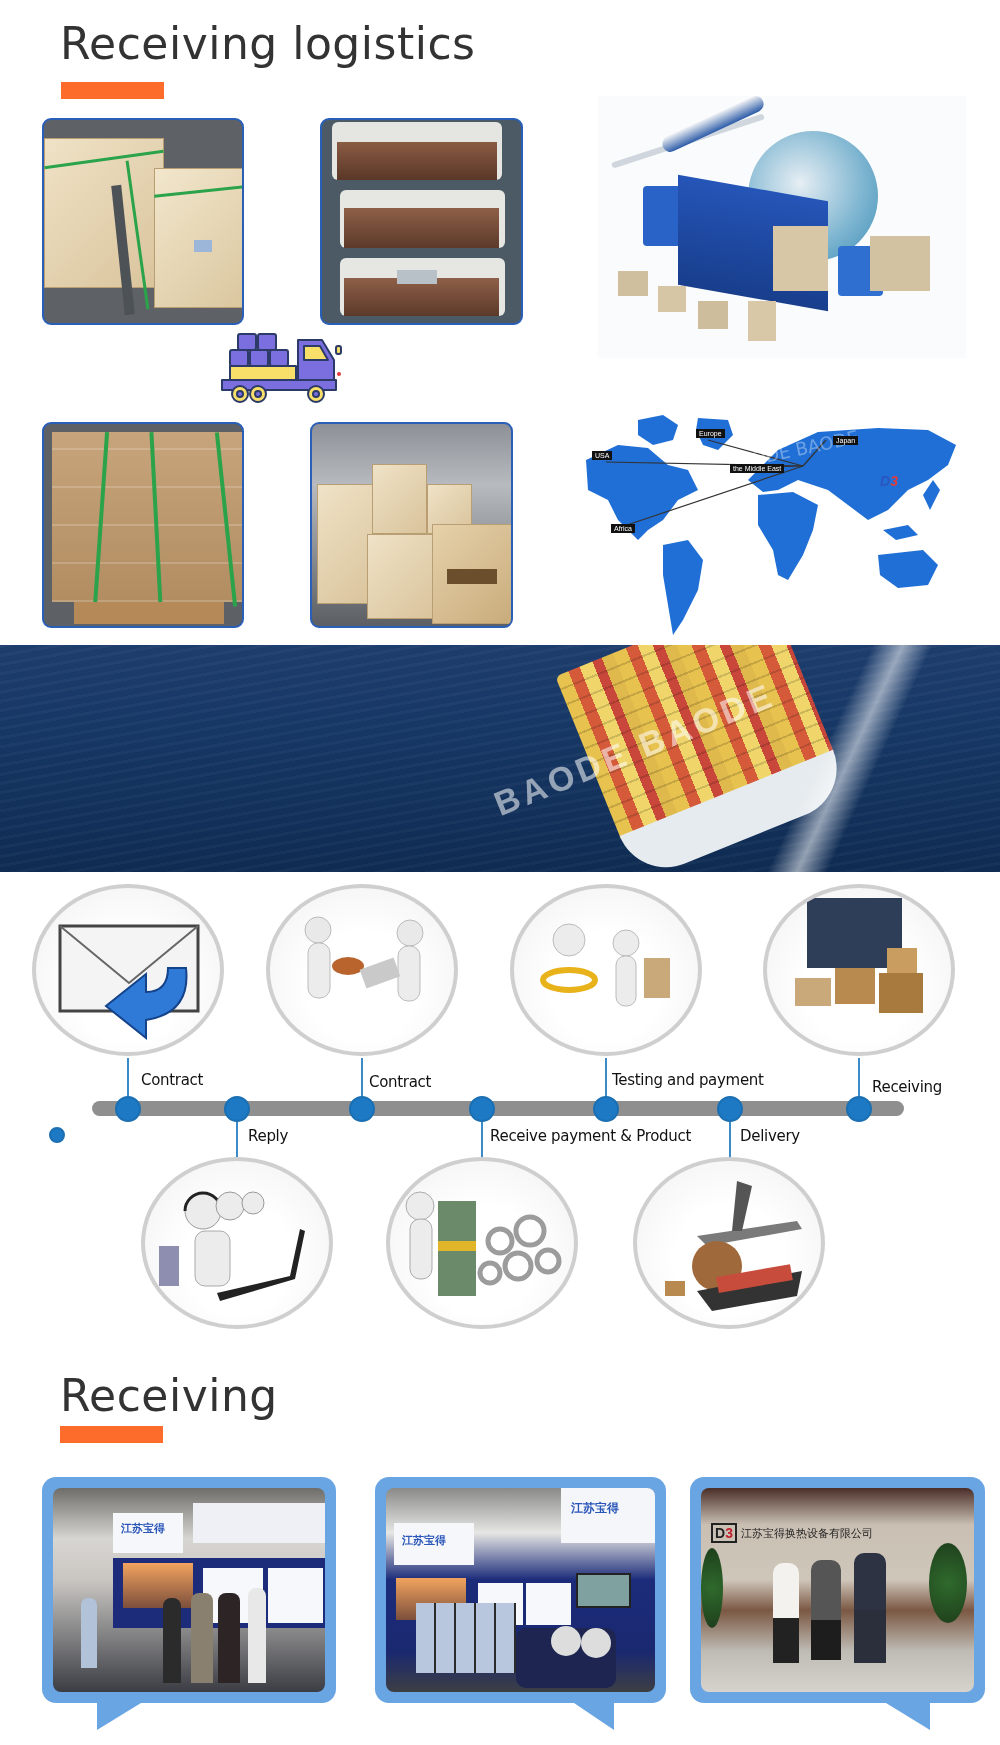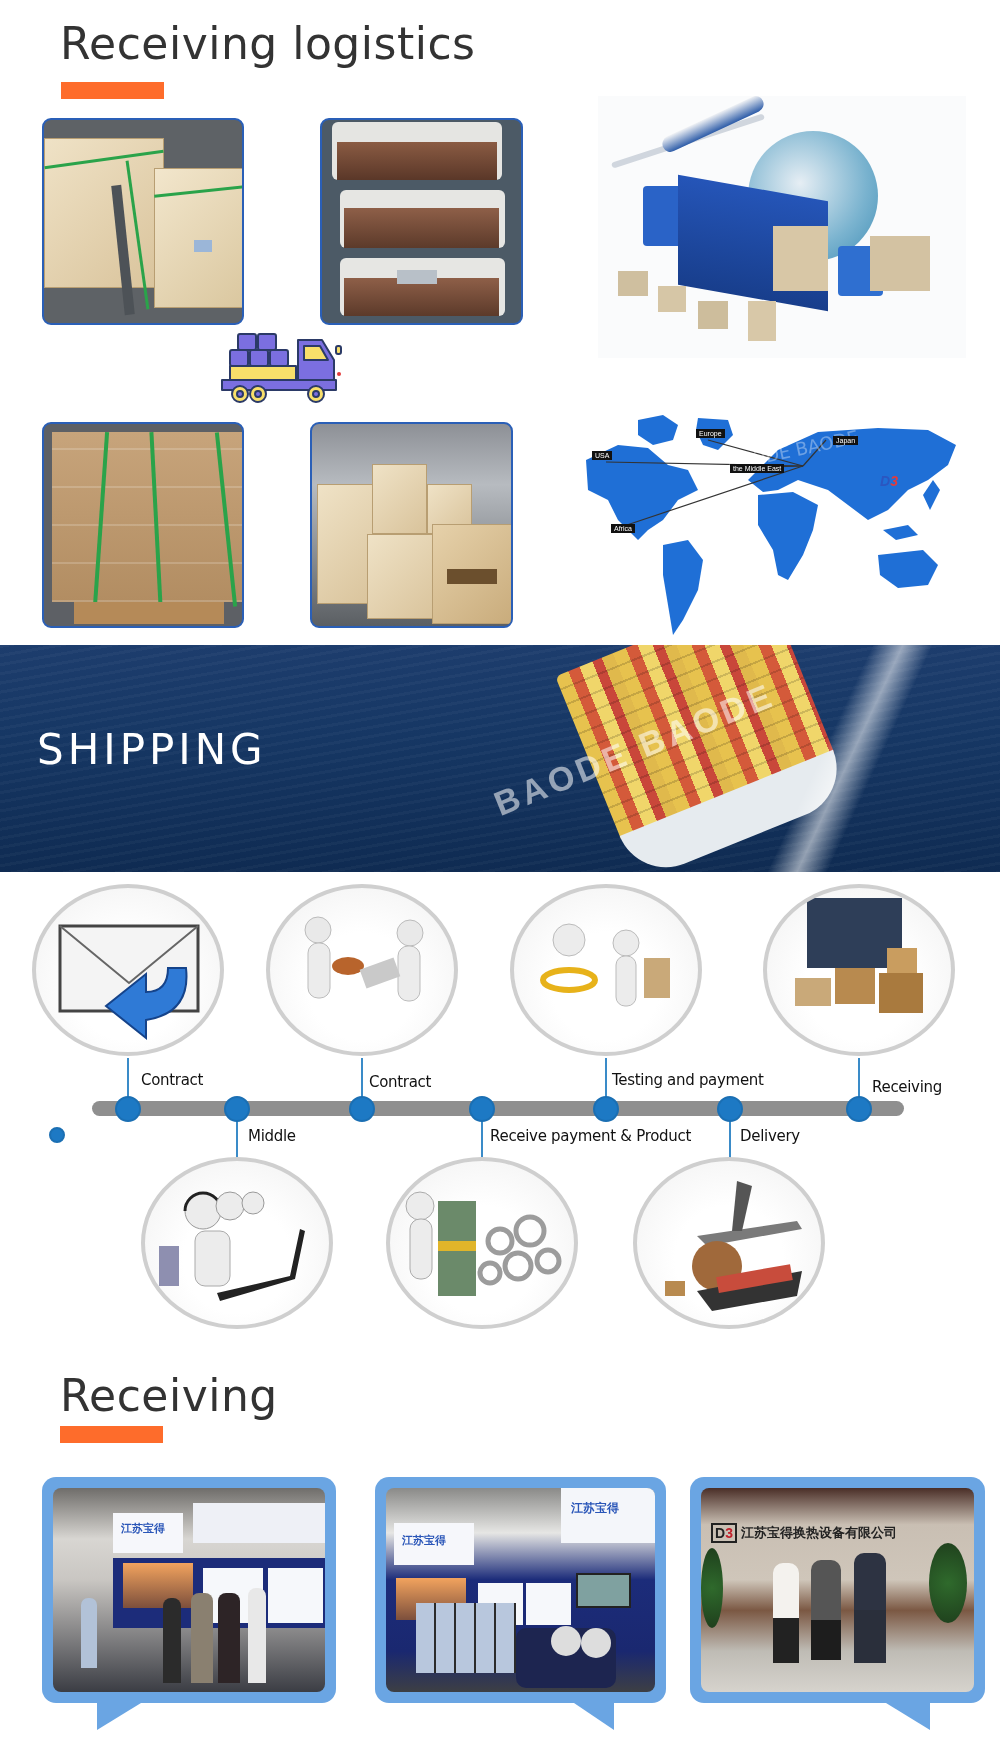--- a/index.html
+++ b/index.html
@@ -131,21 +131,20 @@
   <span class="map-label" style="left:14px;top:41px">USA</span>
   <span class="map-label" style="left:118px;top:19px">Europe</span>
   <span class="map-label" style="left:255px;top:26px">Japan</span>
   <span class="map-label" style="left:152px;top:54px">the Middle East</span>
   <span class="map-label" style="left:33px;top:114px">Africa</span>
   <span class="abs" style="left:302px;top:63px;font-size:14px;font-weight:bold;color:#2b56c0;font-style:italic">D<span style="color:#e23b3b">3</span></span>
 </div>
 
 <div class="ship-banner">
   <div class="abs" style="left:0;top:0;width:1000px;height:227px;background:repeating-linear-gradient(170deg,rgba(255,255,255,0.03) 0 3px,transparent 3px 9px)"></div>
-  <div class="ship-text">SHIPPING</div>
 
   <div class="abs" style="left:560px;top:-20px;width:290px;height:230px;transform:rotate(-22deg);transform-origin:50% 50%">
     <div class="abs" style="left:30px;top:0;width:230px;height:175px;background:repeating-linear-gradient(90deg,#e7c24e 0 14px,#d45a3a 14px 26px,#f0d66a 26px 40px,#c9473a 40px 50px,#e0b94c 50px 62px);border-radius:6px 6px 0 0"></div>
     <div class="abs" style="left:30px;top:0;width:230px;height:175px;background:repeating-linear-gradient(0deg,rgba(0,0,0,0.15) 0 2px,transparent 2px 16px)"></div>
     <div class="abs" style="left:30px;top:172px;width:230px;height:50px;background:#e6ebef;border-radius:0 0 115px 115px"></div>
   </div>
   <div class="abs" style="left:820px;top:0;width:60px;height:227px;background:linear-gradient(90deg,transparent,rgba(255,255,255,0.55),transparent);transform:skewX(-25deg)"></div>
   <div class="abs" style="left:485px;top:85px;color:rgba(255,255,255,0.55);font-size:34px;font-weight:bold;transform:rotate(-22deg);letter-spacing:4px;white-space:nowrap">BAODE BAODE</div>
 </div>
 
@@ -202,21 +201,21 @@
 <div class="dot" style="left:469px;top:1096px"></div>
 <div class="dot" style="left:593px;top:1096px"></div>
 <div class="dot" style="left:717px;top:1096px"></div>
 <div class="dot" style="left:846px;top:1096px"></div>
 <div class="dot" style="left:49px;top:1127px;width:16px;height:16px"></div>
 
 <span class="lbl" style="left:141px;top:1071px">Contract</span>
 <span class="lbl" style="left:369px;top:1073px">Contract</span>
 <span class="lbl" style="left:612px;top:1071px">Testing and payment</span>
 <span class="lbl" style="left:872px;top:1078px">Receiving</span>
-<span class="lbl" style="left:248px;top:1127px">Middle</span>
+<span class="lbl" style="left:248px;top:1127px">Reply</span>
 <span class="lbl" style="left:490px;top:1127px">Receive payment &amp; Product</span>
 <span class="lbl" style="left:740px;top:1127px">Delivery</span>
 
 <div class="circle" style="left:141px;top:1157px">
   <svg width="184" height="164" viewBox="0 0 184 164">
     <rect x="14" y="85" width="20" height="40" fill="#8e8fb0"></rect>
     <circle cx="58" cy="50" r="18" fill="#ececec" stroke="#999"></circle>
     <path d="M40 50 A18 18 0 0 1 76 50" fill="none" stroke="#222" stroke-width="3"></path>
     <circle cx="85" cy="45" r="14" fill="#ececec" stroke="#999"></circle>
     <circle cx="108" cy="42" r="11" fill="#ececec" stroke="#999"></circle>
@@ -286,21 +285,21 @@
     <div class="abs" style="left:165px;top:138px;width:30px;height:30px;border-radius:50%;background:#ddd"></div>
     <div class="abs" style="left:195px;top:140px;width:30px;height:30px;border-radius:50%;background:#ddd"></div>
   </div>
 </div>
 <div class="tail" style="left:574px;top:1703px;border-left:40px solid transparent;border-right:0 solid transparent;border-top:27px solid #6aa5e3"></div>
 
 <div class="card" style="left:690px;top:1477px;width:295px;height:226px">
   <div class="inner" style="background:linear-gradient(180deg,#4a2e27 0%,#c9bfb3 18%,#cfc6ba 45%,#7b5843 60%,#bfbcb5 80%,#d6d3cd 100%)">
     <div class="abs" style="left:10px;top:32px;width:255px;height:26px;display:flex;align-items:center;gap:4px">
       <span style="font-weight:bold;font-size:14px;color:#222;border:2px solid #222;padding:0 2px">D<span style="color:#c0202b">3</span></span>
-      <span style="font-size:13px;font-weight:bold;color:#222;white-space:nowrap">江苏宝得换热设备有限公司</span>
+      <span style="font-size:11px;font-weight:normal;color:#222;white-space:nowrap">江苏宝得换热设备有限公司</span>
     </div>
     <div class="abs" style="left:72px;top:75px;width:26px;height:100px;background:linear-gradient(180deg,#f4f2ee 0 55%,#222 55%);border-radius:10px 10px 0 0"></div>
     <div class="abs" style="left:110px;top:72px;width:30px;height:100px;background:linear-gradient(180deg,#555 0 60%,#1d1d1d 60%);border-radius:10px 10px 0 0"></div>
     <div class="abs" style="left:153px;top:65px;width:32px;height:110px;background:linear-gradient(180deg,#2d3342 0 52%,#2a2f3b 52%);border-radius:10px 10px 0 0"></div>
     <div class="abs" style="left:228px;top:55px;width:38px;height:80px;background:radial-gradient(circle,#2f6a2c,#1e3e1c);border-radius:50%"></div>
     <div class="abs" style="left:0;top:60px;width:22px;height:80px;background:radial-gradient(circle,#2f6a2c,#1e3e1c);border-radius:50%"></div>
   </div>
 </div>
 <div class="tail" style="left:886px;top:1703px;border-left:44px solid transparent;border-right:0 solid transparent;border-top:27px solid #6aa5e3"></div>
 

